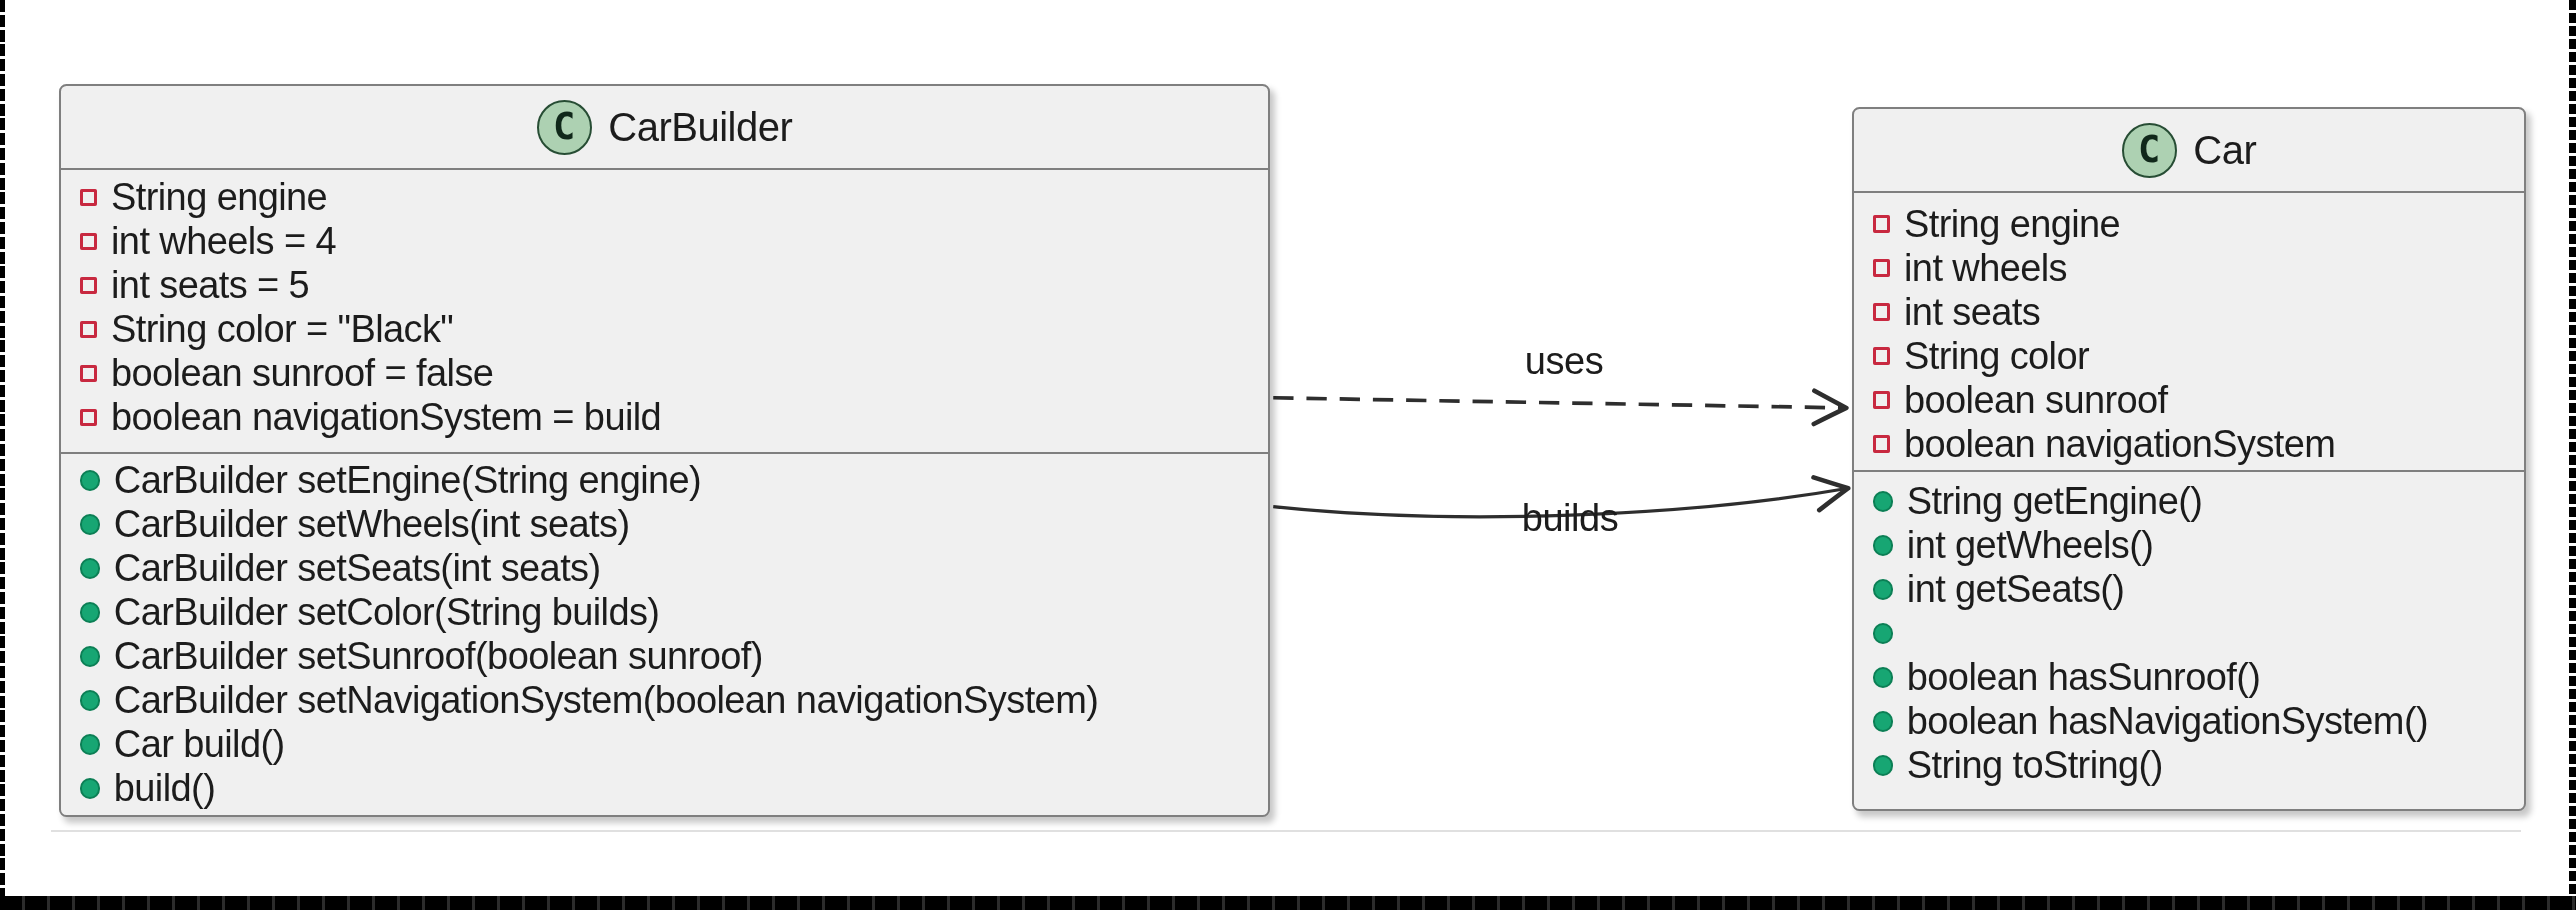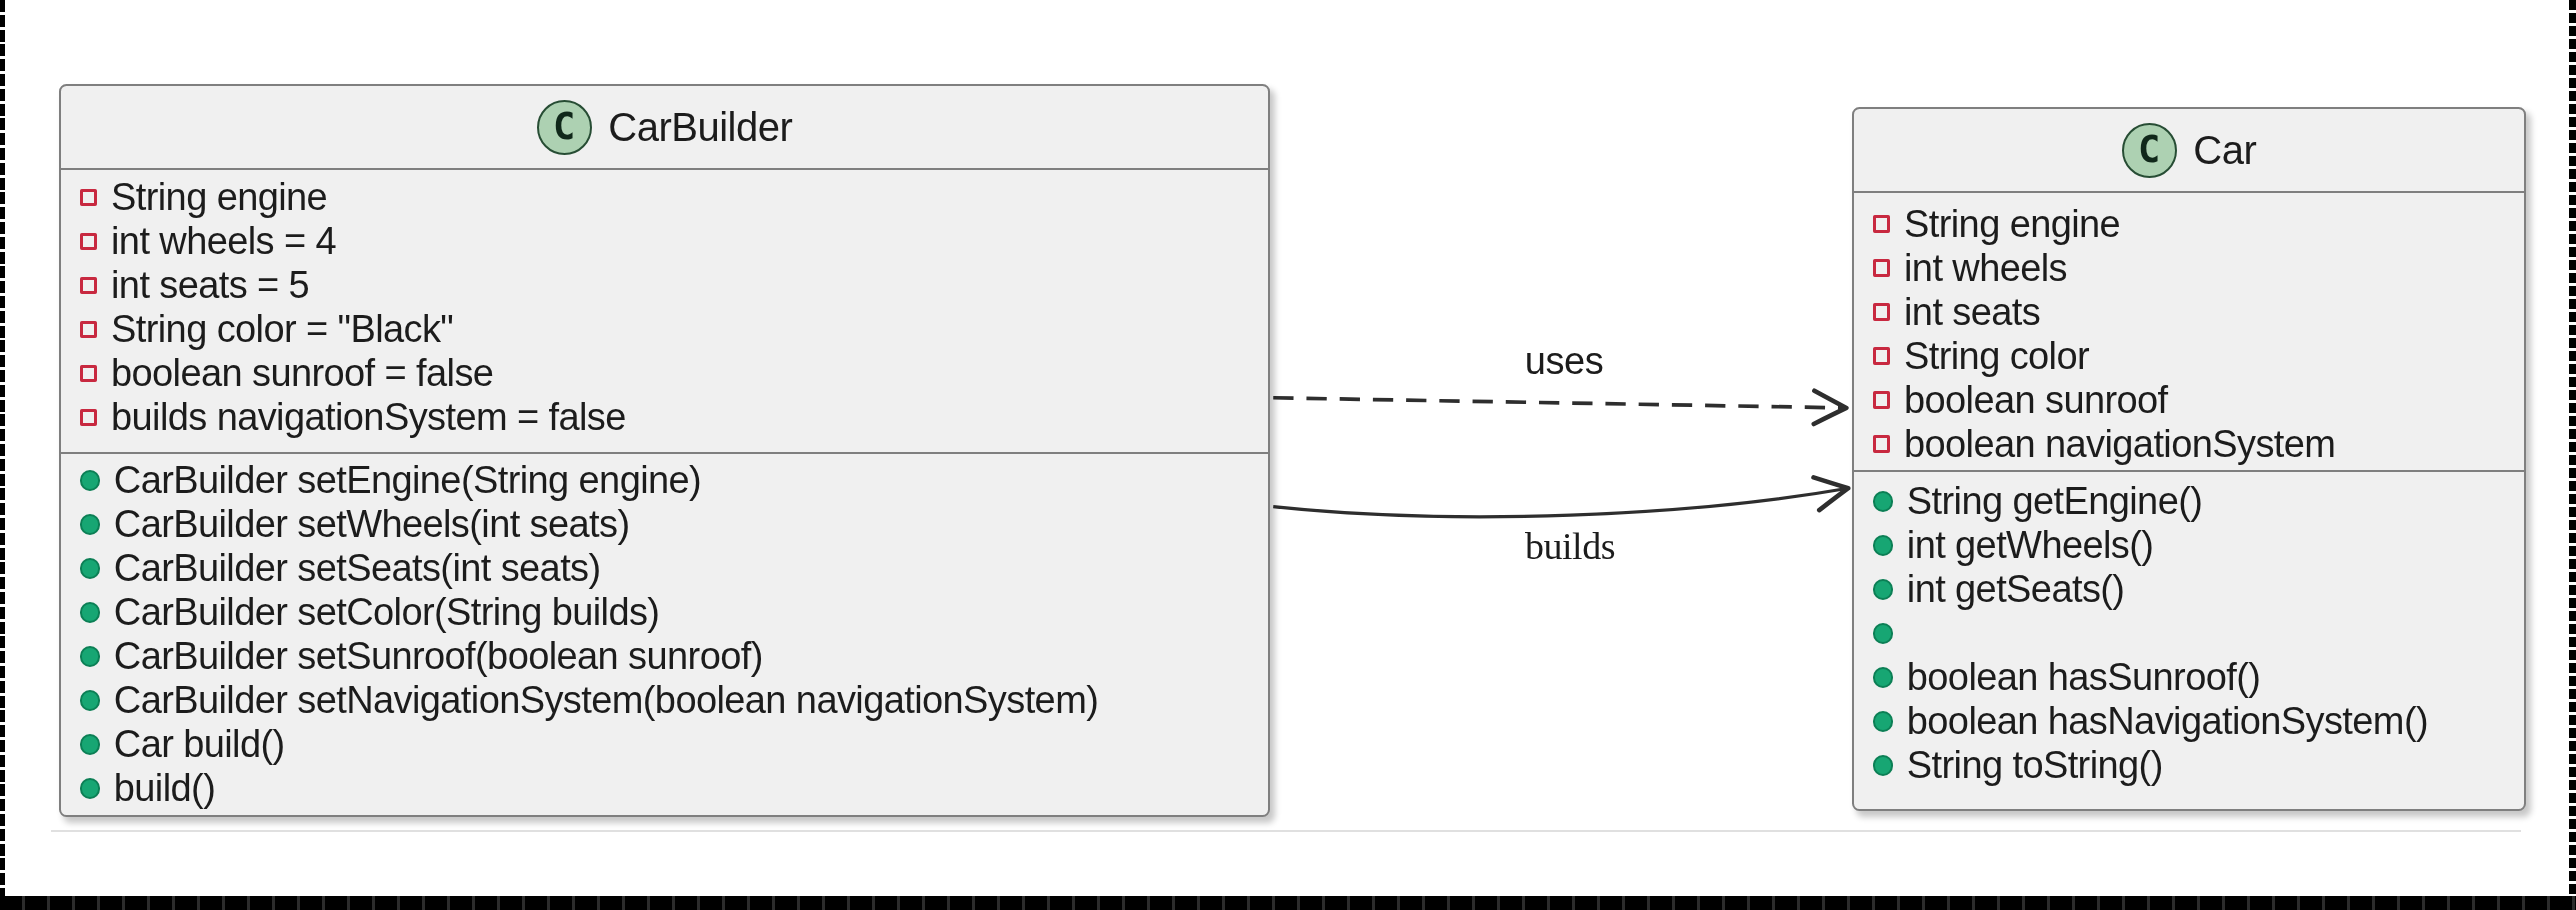--- a/index.html
+++ b/index.html
@@ -60,21 +60,21 @@
     background:var(--public-icon-fill,#17a673);border:2.3px solid var(--public-icon-border,#0c7f55);
   }
 
   
   svg.edges{position:absolute;left:0;top:0;pointer-events:none;}
   .edge-label{
     position:absolute;transform:translateX(-50%);font-size:38px;letter-spacing:-0.5px;
     color:var(--text,#1c1c1c);background:transparent;
   }
   #label-uses{left:1564px;top:340px;}
-  #label-builds{left:1570px;top:524px;font-family:Liberation Serif, serif;}
+  #label-builds{left:1570px;top:497px;}
 </style>
 </head>
 <body>
 
 <div class="canvas">
 
   <div class="edge-frame left"></div>
   <div class="edge-frame right"></div>
   <div class="edge-frame bottom"></div>
   <div class="hrule"></div>
@@ -115,21 +115,21 @@
         <div class="member-row">
           <span class="icon-square"></span>
           <span class="member-text">String color = "Black"</span>
         </div>
         <div class="member-row">
           <span class="icon-square"></span>
           <span class="member-text">boolean sunroof = false</span>
         </div>
         <div class="member-row">
           <span class="icon-square"></span>
-          <span class="member-text">builds navigationSystem = false</span>
+          <span class="member-text">boolean navigationSystem = build</span>
         </div>
       </div>
     <div class="section methods">
         <div class="member-row">
           <span class="icon-circle"></span>
           <span class="member-text">CarBuilder setEngine(String engine)</span>
         </div>
         <div class="member-row">
           <span class="icon-circle"></span>
           <span class="member-text">CarBuilder setWheels(int seats)</span>

